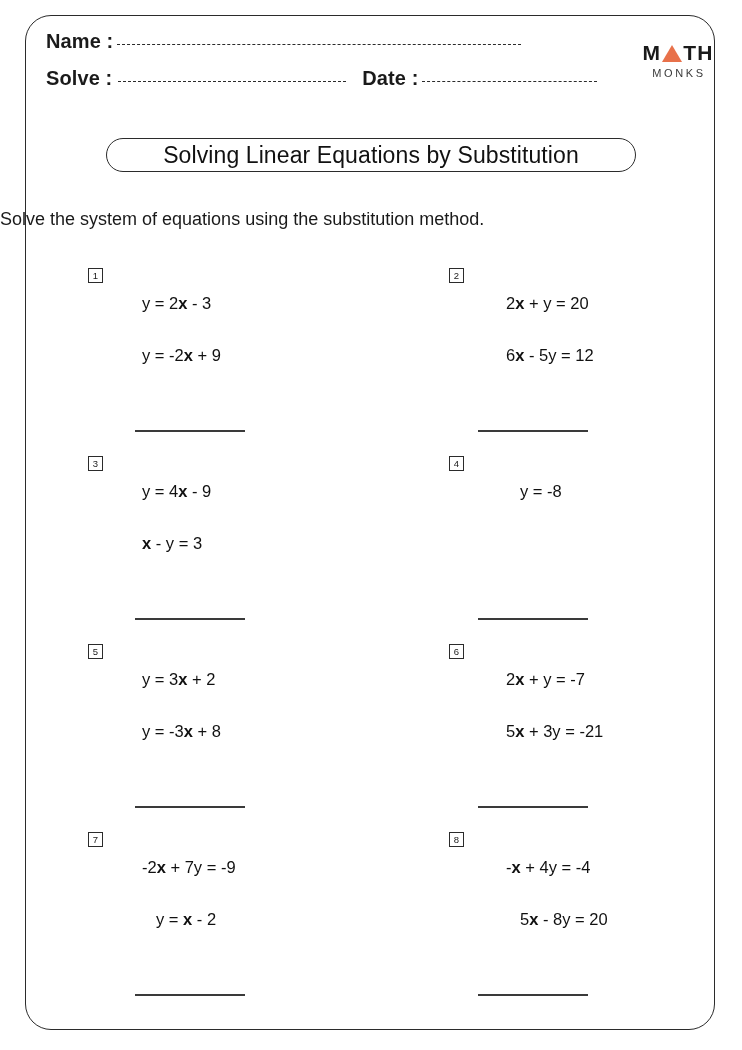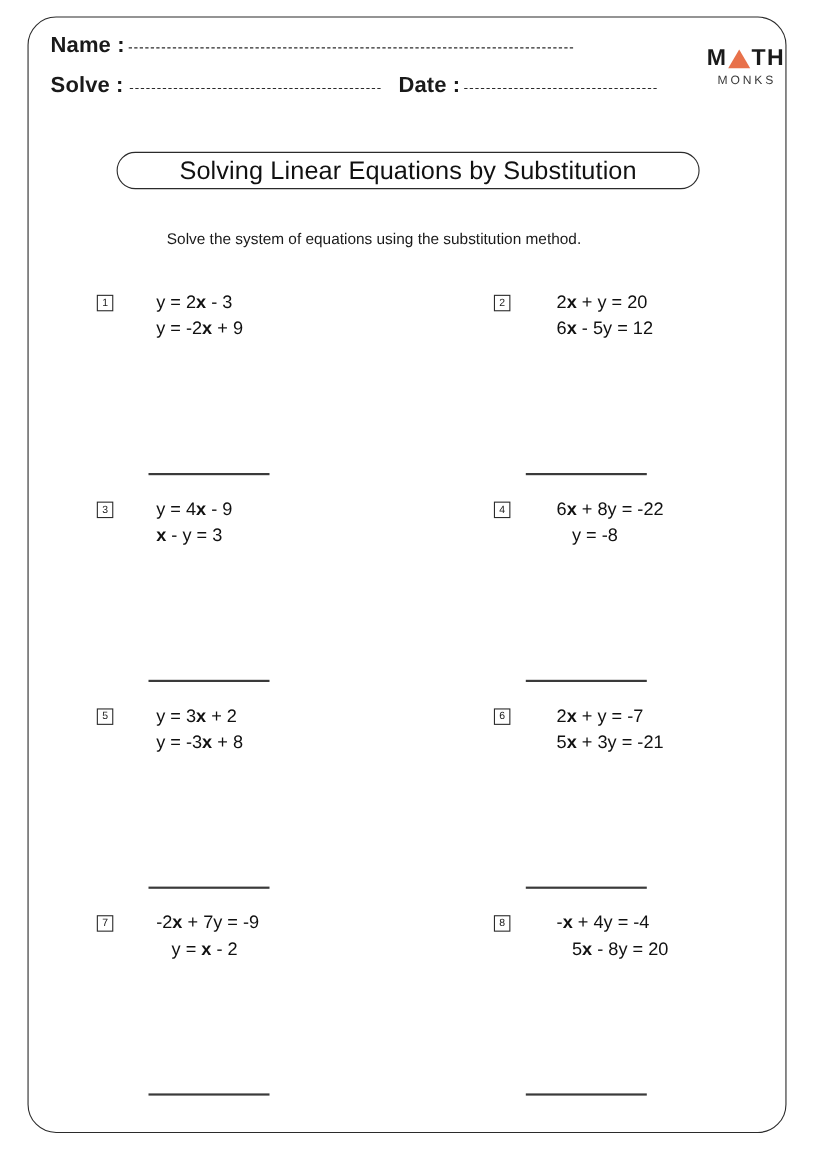--- a/index.html
+++ b/index.html
@@ -114,22 +114,21 @@
     letter-spacing: 0.1px;
     white-space: nowrap;
   }
 
   
   .instruction {
     position: absolute;
     left: 0;
     top: 209px;
     width: 680px;
-    text-align: center;
-    font-size: 14px;
+    font-size: 18px;
     color: #1a1a1a;
   }
 
   
   .problems {
     position: absolute;
     left: 0;
     top: 262px;
     width: 742px;
   }
@@ -161,21 +160,21 @@
   .col-right .prob-num { left: 78px; }
 
   .prob-eqs {
     padding-top: 1px;
     font-size: 16.5px;
     line-height: 24px;
     color: #111;
   }
   .col-left  .prob-eqs { margin-left: 54px; }
   .col-right .prob-eqs { margin-left: 57px; }
-  .eq { white-space: pre; }
+  .eq { white-space: pre; margin-top: 28px; }
   .eq.indent { padding-left: 14px; }
   .var { font-weight: bold; }
 
   .answer-line {
     position: absolute;
     bottom: 18px;
     width: 110px;
     border-bottom: 2.2px solid #3a3a3a;
   }
   .col-left  .answer-line { left: 135px; }
@@ -241,21 +240,20 @@
       <div class="prob-num">3</div>
       <div class="prob-eqs">
         <div class="eq">y = 4<span class="var">x</span> - 9</div>
         <div class="eq"><span class="var">x</span> - y = 3</div>
       </div>
       <div class="answer-line"></div>
     </div>
     <div class="prob-cell col-right">
       <div class="prob-num">4</div>
       <div class="prob-eqs">
-        <div class="eq">6<span class="var">x</span> + 8y = -22</div>
         <div class="eq indent">y = -8</div>
       </div>
       <div class="answer-line"></div>
     </div>
   </div>
 
   <div class="prob-row">
     <div class="prob-cell col-left">
       <div class="prob-num">5</div>
       <div class="prob-eqs">

